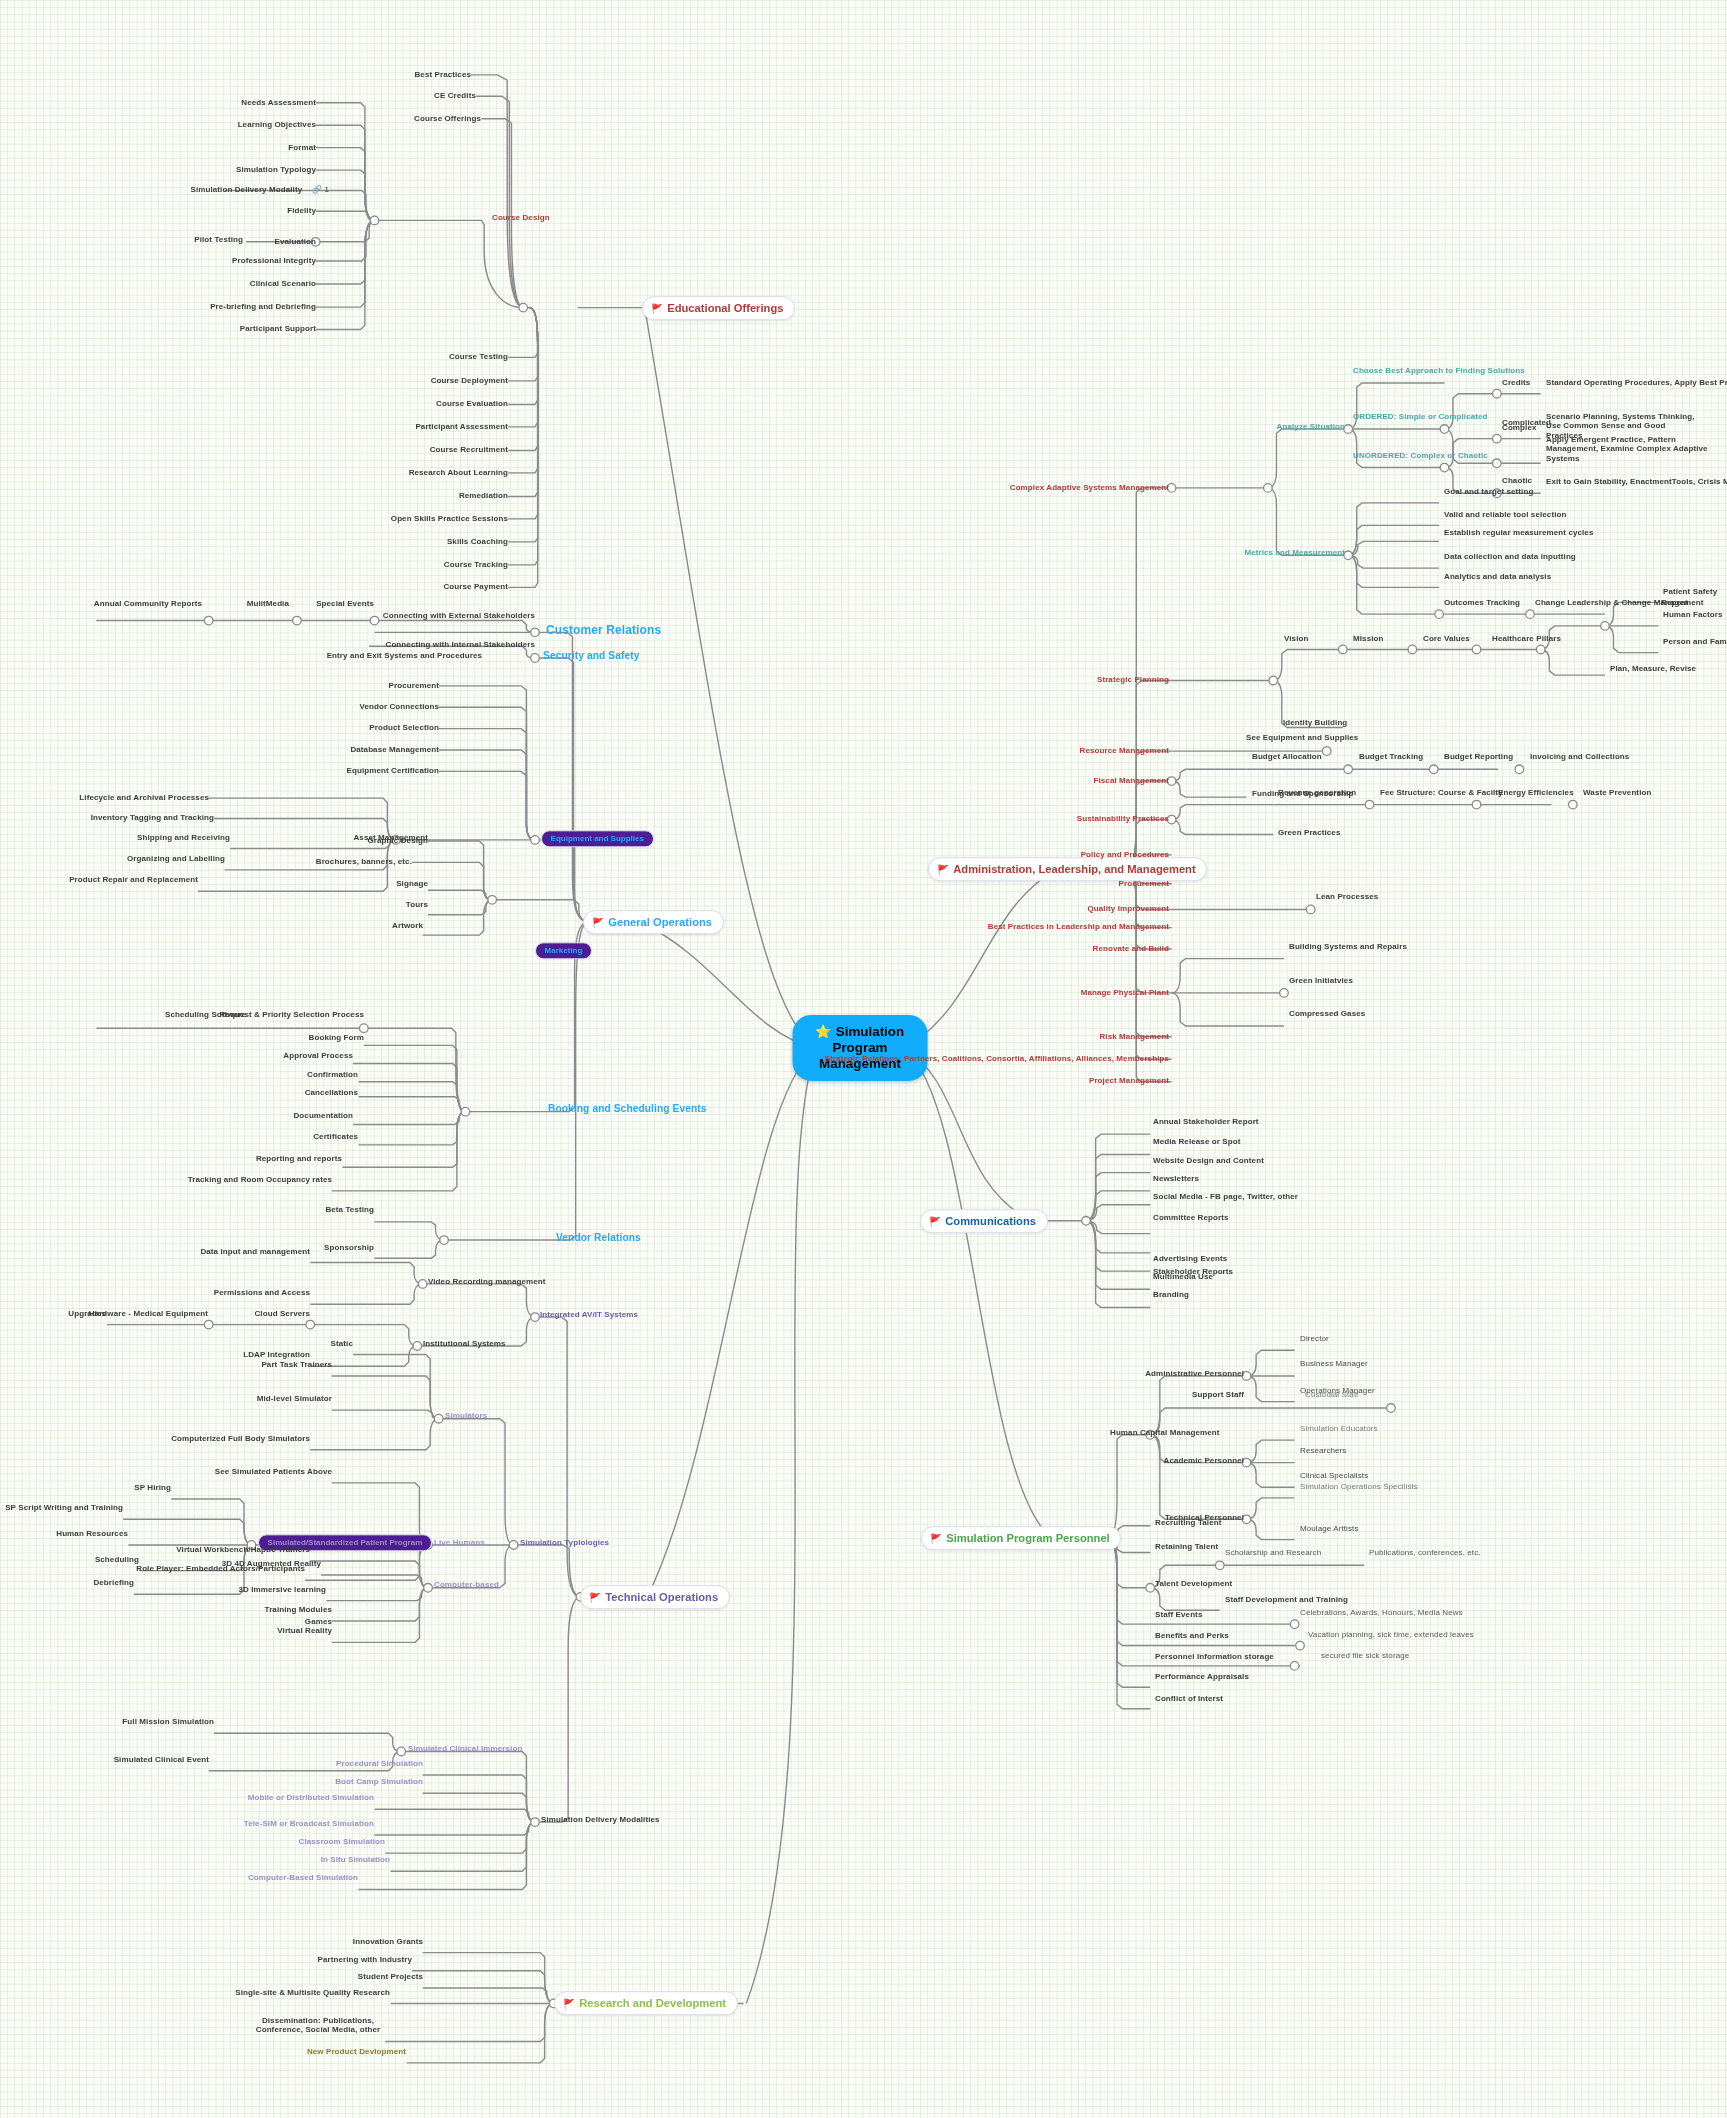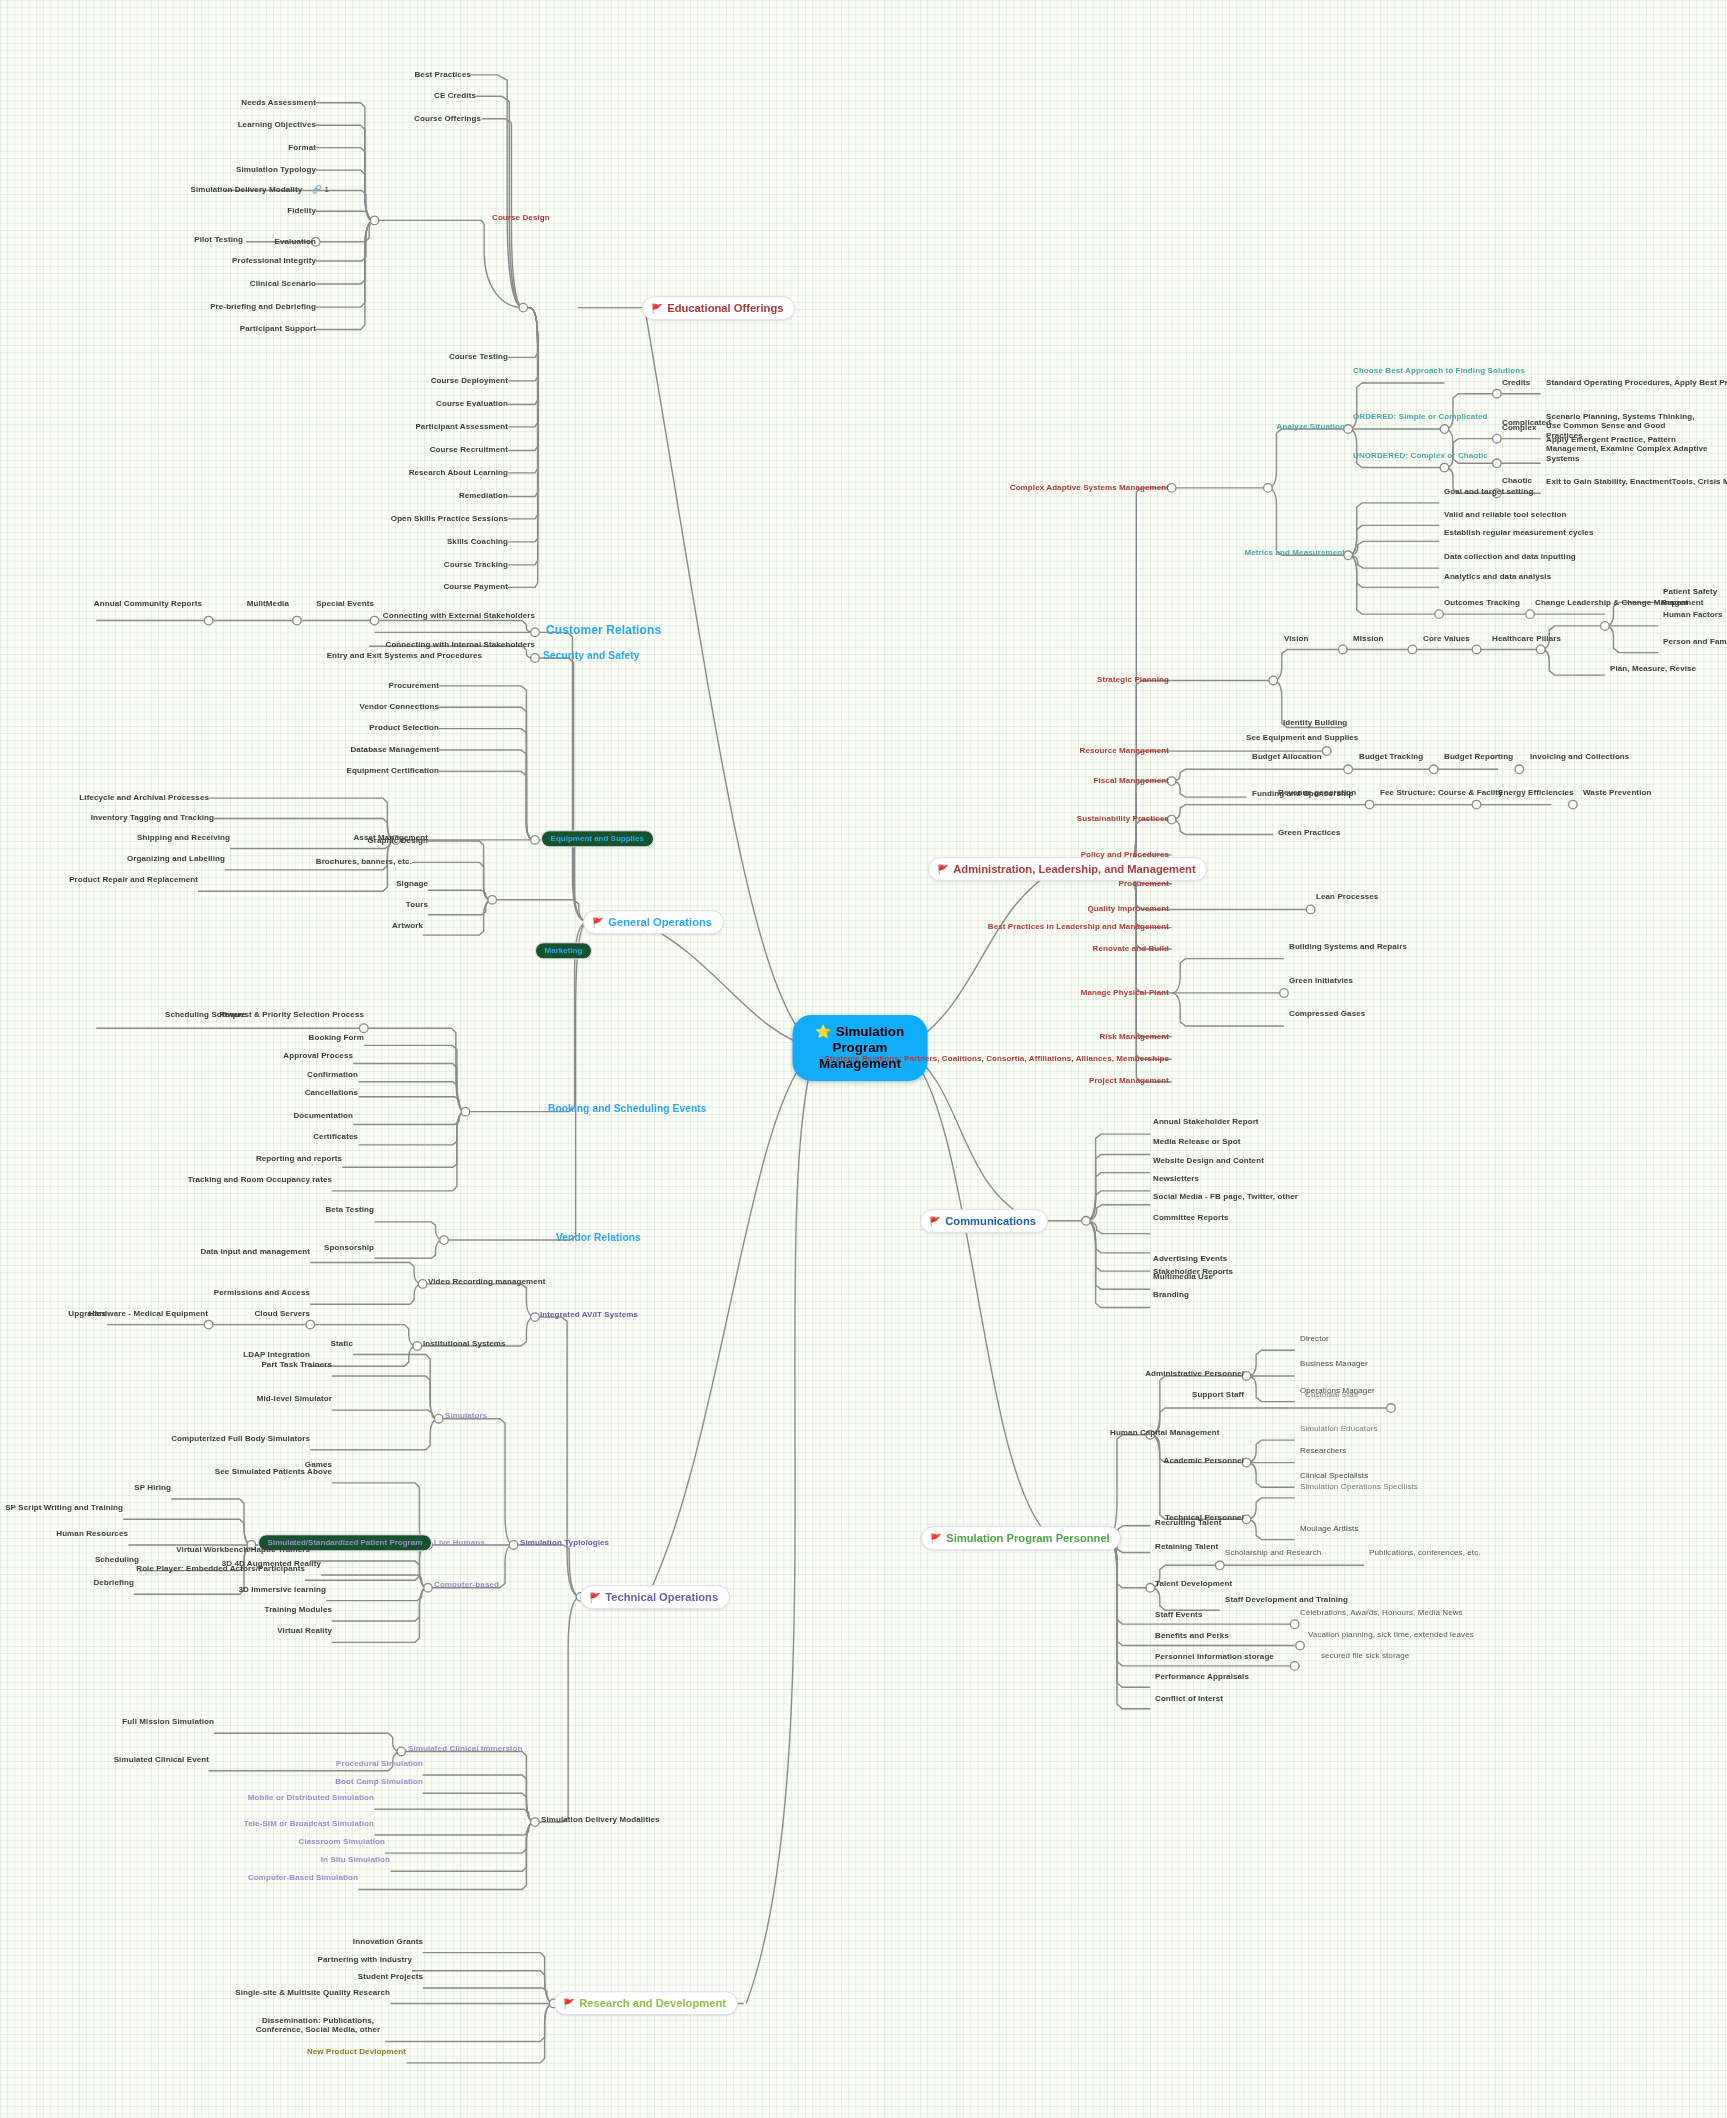--- a/index.html
+++ b/index.html
@@ -67,21 +67,21 @@
     font-size:11.2px;
     font-weight:700;
     white-space:nowrap;
     box-shadow:0 1.1px 2.7px rgba(0,0,0,.08);
     transform:translateY(-50%);
   }
   .pill .flag{margin-right:3.7px;font-size:9.6px;}
   
   .gpill{
     position:absolute;
-    background:#14532d;
+    background:#4c1d95;
     border:0.7px solid #e4e2ee;
     border-radius:11.8px;
     padding:3.2px 8.6px;
     font-size:8px;
     font-weight:700;
     white-space:nowrap;
     box-shadow:0 0.5px 2.1px rgba(0,0,0,.06);
     transform:translateY(-50%);
   }
 </style>
@@ -566,21 +566,21 @@
     <span>Simulated/Standardized Patient Program</span>
   </div>
   <div class="node ar" style="left:171px;top:1488px;">SP Hiring</div>
   <div class="node ar" style="left:123px;top:1508px;">SP Script Writing and Training</div>
   <div class="node ar" style="left:128px;top:1534px;">Human Resources</div>
   <div class="node ar" style="left:139px;top:1560px;">Scheduling</div>
   <div class="node ar" style="left:134px;top:1583px;">Debriefing</div>
   <div class="node ar" style="left:305px;top:1569px;">Role Player: Embedded Actors/Participants</div>
 
   <div class="node al" style="left:434px;top:1585px;color:#9b8ec9;">Computer-based</div>
-  <div class="node ar" style="left:332px;top:1465px;">Games</div>
+  <div class="node ar" style="left:332px;top:1622px;">Games</div>
   <div class="node ar" style="left:310px;top:1550px;">Virtual Workbench/Haptic Trainers</div>
   <div class="node ar" style="left:321px;top:1564px;">3D 4D Augmented Reality</div>
   <div class="node ar" style="left:326px;top:1590px;">3D Immersive learning</div>
   <div class="node ar" style="left:332px;top:1610px;">Training Modules</div>
   <div class="node ar" style="left:332px;top:1631px;">Virtual Reality</div>
 
   <div class="node al" style="left:541px;top:1820px;color:#3c3c3c;">Simulation Delivery Modalities</div>
   <div class="node al" style="left:408px;top:1749px;color:#9b8ec9;">Simulated Clinical Immersion</div>
   <div class="node ar" style="left:214px;top:1722px;">Full Mission Simulation</div>
   <div class="node ar" style="left:209px;top:1760px;">Simulated Clinical Event</div>

